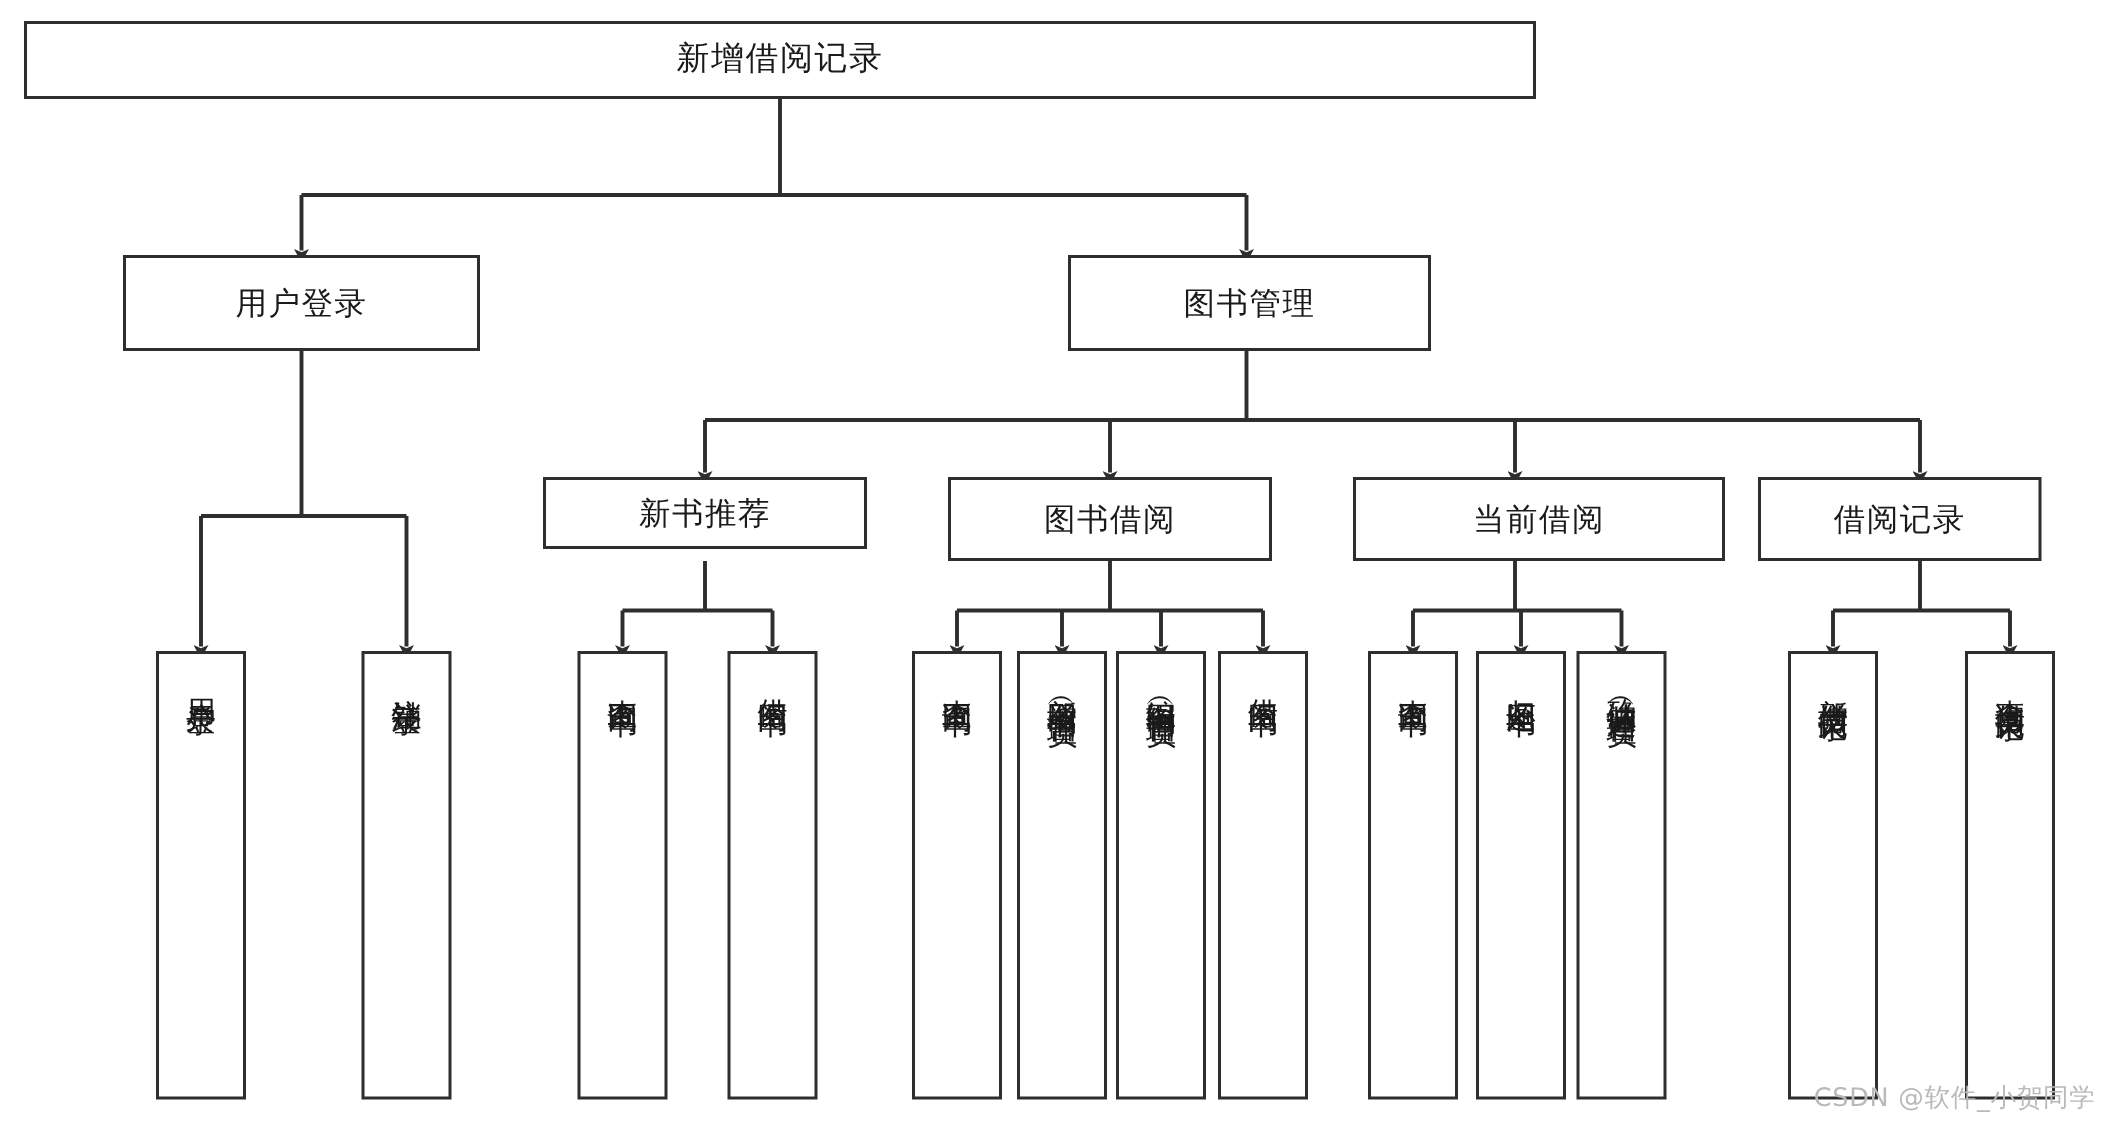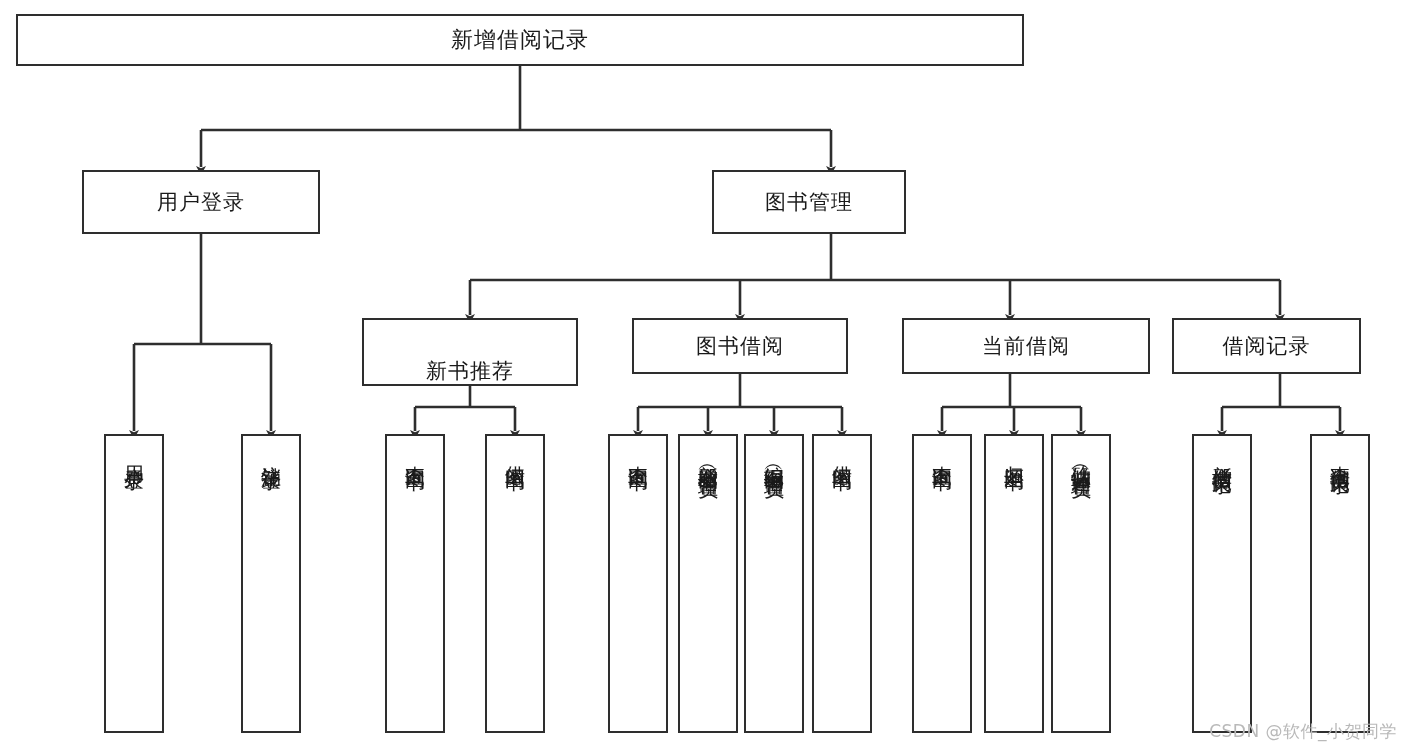--- a/index.html
+++ b/index.html
@@ -117,24 +117,24 @@
       </g>
   </svg>
 
   <div id="nodes-layer">
       <div class="node h root" style="left: 16px; top: 14px; width: 1008px; height: 52px;">
         <span class="label">新增借阅记录</span>
       </div>
       <div class="node h" style="left: 82px; top: 170px; width: 238px; height: 64px;">
         <span class="label">用户登录</span>
       </div>
-      <div class="node h" style="left: 712px; top: 170px; width: 194px; height: 64px;">
+      <div class="node h" style="left: 712px; top: 170px; width: 242px; height: 64px;">
         <span class="label">图书管理</span>
       </div>
-      <div class="node h" style="left: 362px; top: 318px; width: 216px; height: 68px; align-items: flex-end;">
+      <div class="node h" style="left: 362px; top: 318px; width: 216px; height: 48px;">
         <span class="label">新书推荐</span>
       </div>
       <div class="node h" style="left: 632px; top: 318px; width: 216px; height: 56px;">
         <span class="label">图书借阅</span>
       </div>
       <div class="node h" style="left: 902px; top: 318px; width: 248px; height: 56px;">
         <span class="label">当前借阅</span>
       </div>
       <div class="node h" style="left: 1172px; top: 318px; width: 189px; height: 56px;">
         <span class="label">借阅记录</span>

